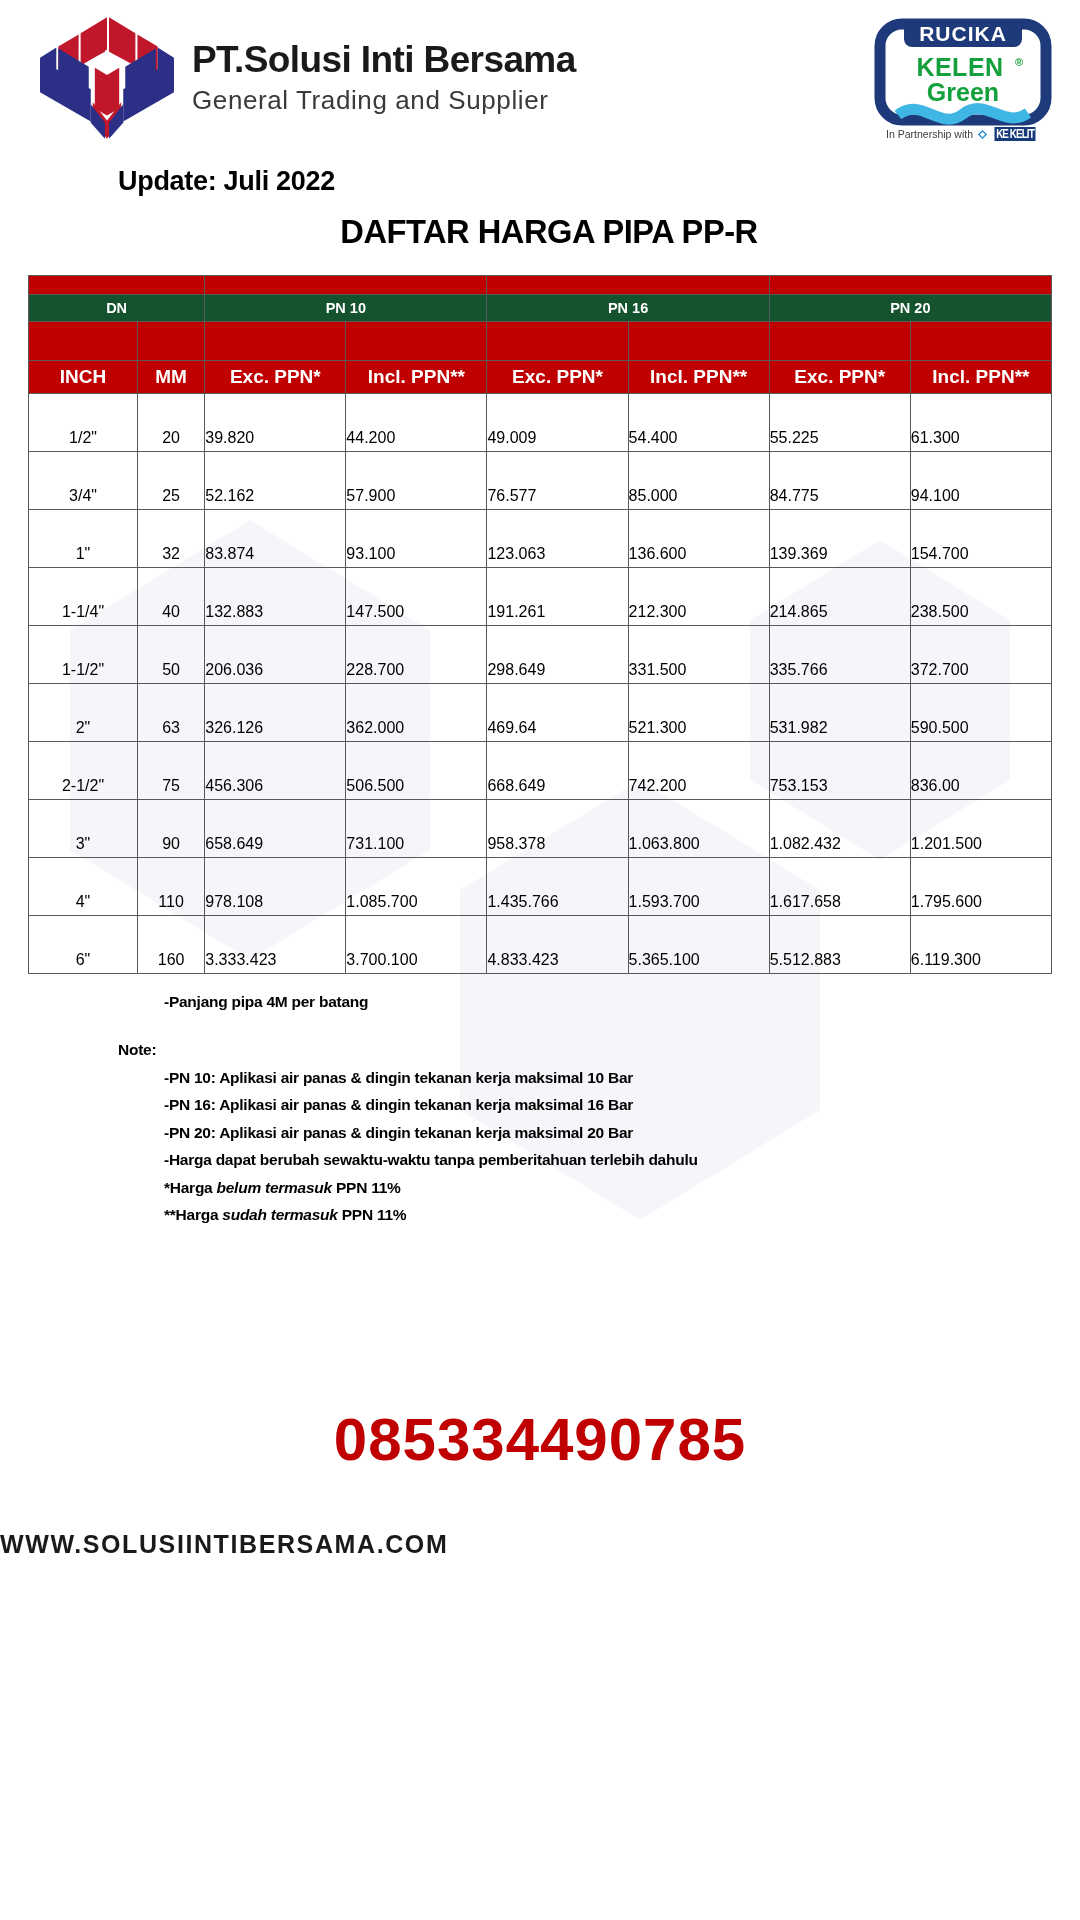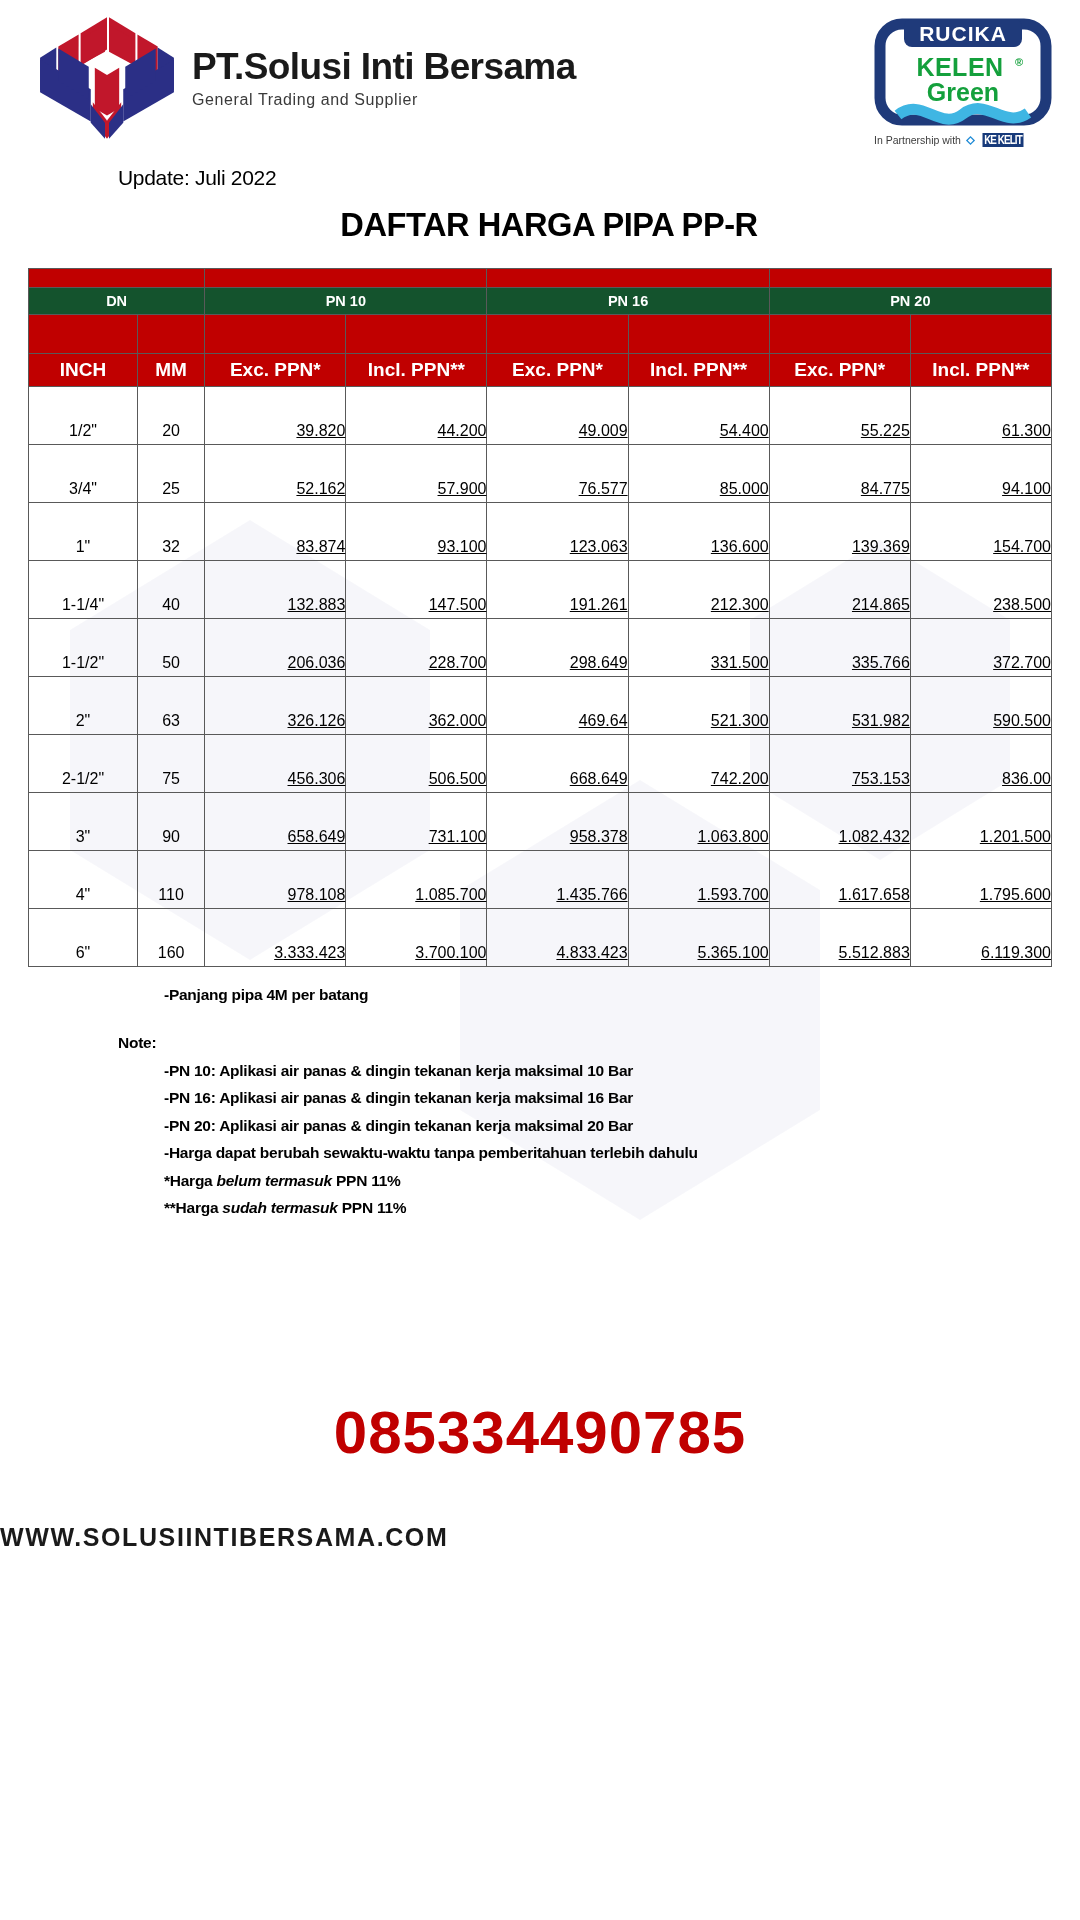--- a/index.html
+++ b/index.html
@@ -49,41 +49,41 @@
   .brand-text { display: flex; flex-direction: column; justify-content: center; }
   .brand-name {
     font-size: 37px;
     font-weight: bold;
     letter-spacing: -0.6px;
     color: #1a1a1a;
     line-height: 1.06;
     white-space: nowrap;
   }
   .brand-sub {
-    font-size: 16px;
+    font-size: 26px;
     color: #3a3a3a;
     letter-spacing: 0.6px;
     margin-top: 5px;
     white-space: nowrap;
   }
 
   .partner-logo {
     position: absolute;
     right: 28px;
     top: 18px;
     width: 178px;
     text-align: center;
   }
   .partner-svg { display: block; width: 178px; height: 108px; }
   .partner-foot {
     display: flex;
     align-items: center;
-    justify-content: flex-start;
+    justify-content: center;
     gap: 4px;
-    margin-top: 7px;
+    margin-top: 1px;
   }
   .partner-foot-txt {
     font-size: 10.5px;
     color: #3c3c3c;
     white-space: nowrap;
   }
   .kekelit {
     display: inline-flex;
     align-items: center;
     gap: 2px;
@@ -96,22 +96,22 @@
     background: #173a7a;
     color: #ffffff;
     padding: 0 2px;
     transform: scaleX(0.82);
     white-space: nowrap;
   }
 
   
   .update-line {
     margin: 6px 0 15px 118px;
-    font-size: 21px;
-    font-weight: normal;
+    font-size: 27px;
+    font-weight: bold;
     letter-spacing: -0.3px;
   }
   .main-title {
     text-align: center;
     font-size: 34px;
     font-weight: bold;
     letter-spacing: -0.5px;
     margin: 12px 0 0 18px;
     transform: scaleX(0.96);
   }
@@ -162,21 +162,21 @@
   }
   table.price tbody td {
     height: 53px;
     font-size: 16px;
     vertical-align: bottom;
     padding-bottom: 4px;
     background: transparent;
   }
   td.c-inch { text-align: center; }
   td.c-mm { text-align: center; }
-  td.c-num { text-align: right; padding-right: 12px; text-decoration: underline; }
+  td.c-num { text-align: left; padding-right: 12px; }
 
   .col-inch { width: 94px; }
   .col-mm { width: 58px; }
   .col-price { width: 121.7px; }
 
   
   .notes {
     margin: 14px 0 0 118px;
     font-size: 15.5px;
     font-weight: bold;

